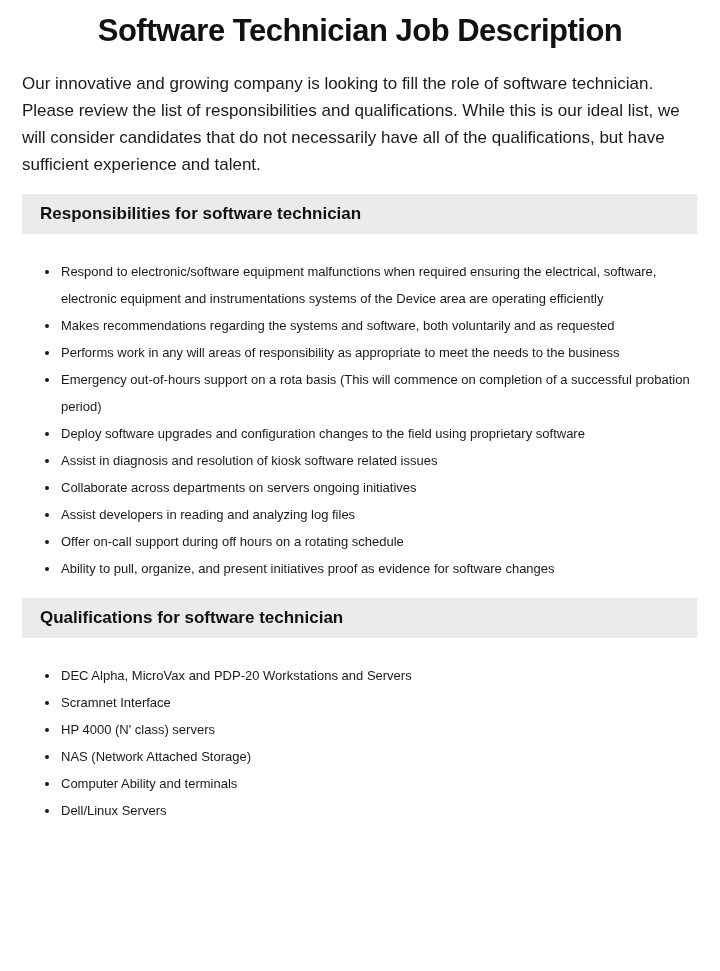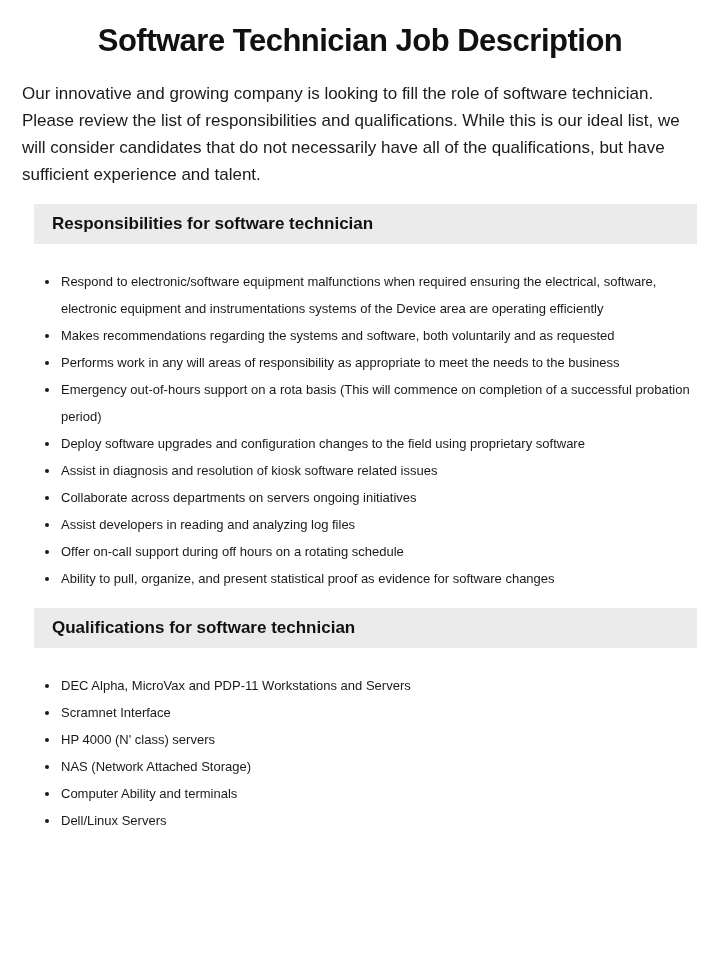--- a/index.html
+++ b/index.html
@@ -9,36 +9,36 @@
     background: #ffffff;
   }
   body {
     width: 720px;
     height: 971px;
     font-family: "Liberation Sans", sans-serif;
     color: #1a1a1a;
     overflow: hidden;
   }
   .doc-title {
-    margin: 16px;
+    margin: 6px;
     padding-top: 5px;
     text-align: center;
     font-size: 31px;
     line-height: 40px;
     font-weight: bold;
     letter-spacing: -0.5px;
     color: #111111;
   }
   .intro {
     margin: 19px 24px 16px 22px;
     font-size: 17px;
     line-height: 27px;
   }
   .section-header {
-    margin: 13px 23px 0 34px;
+    margin: 13px 23px 0 22px;
     height: 40px;
     background: #ebebeb;
     display: flex;
     align-items: center;
     padding-left: 18px;
     font-size: 17px;
     font-weight: bold;
     color: #111111;
   }
   .section-header.second {
@@ -72,27 +72,27 @@
 <ul class="bullet-list">
   <li>Respond to electronic/software equipment malfunctions when required ensuring the electrical, software, electronic equipment and instrumentations systems of the Device area are operating efficiently</li>
   <li>Makes recommendations regarding the systems and software, both voluntarily and as requested</li>
   <li>Performs work in any will areas of responsibility as appropriate to meet the needs to the business</li>
   <li>Emergency out-of-hours support on a rota basis (This will commence on completion of a successful probation period)</li>
   <li>Deploy software upgrades and configuration changes to the field using proprietary software</li>
   <li>Assist in diagnosis and resolution of kiosk software related issues</li>
   <li>Collaborate across departments on servers ongoing initiatives</li>
   <li>Assist developers in reading and analyzing log files</li>
   <li>Offer on-call support during off hours on a rotating schedule</li>
-  <li>Ability to pull, organize, and present statistical proof as evidence for software changes</li>
+  <li>Ability to pull, organize, and present initiatives proof as evidence for software changes</li>
 </ul>
 
 <div class="section-header second">
   <span>Qualifications for software technician</span>
 </div>
 
 <ul class="bullet-list">
-  <li>DEC Alpha, MicroVax and PDP-11 Workstations and Servers</li>
+  <li>DEC Alpha, MicroVax and PDP-20 Workstations and Servers</li>
   <li>Scramnet Interface</li>
   <li>HP 4000 (N' class) servers</li>
   <li>NAS (Network Attached Storage)</li>
   <li>Computer Ability and terminals</li>
   <li>Dell/Linux Servers</li>
 </ul>
 
 </body></html>

